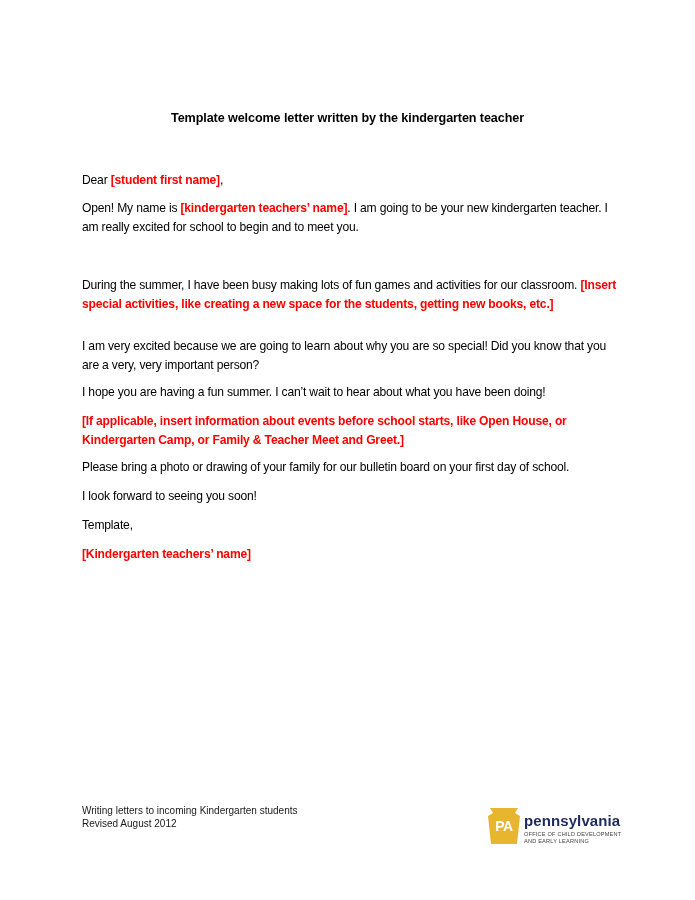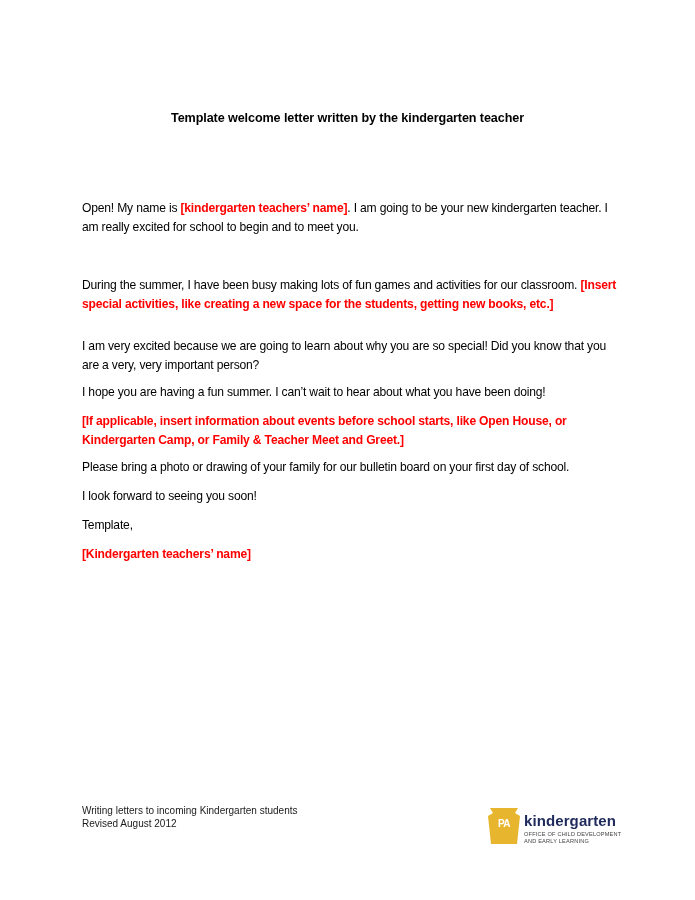--- a/index.html
+++ b/index.html
@@ -64,21 +64,21 @@
       left: 0; top: 0;
       width: 34px; height: 36px;
     }
     .keystone-text {
       position: absolute;
       left: 0; top: 10px;
       width: 34px;
       text-align: center;
       color: #ffffff;
       font-weight: bold;
-      font-size: 10px;
+      font-size: 14px;
       letter-spacing: -0.5px;
     }
     .logo-name {
       position: absolute;
       left: 37px; top: 5px;
       color: #1f2a5c;
       font-weight: bold;
       font-size: 15px;
       letter-spacing: 0.1px;
       line-height: 15px;
@@ -93,20 +93,21 @@
       white-space: nowrap;
     }
   </style>
 </head>
 <body>
 
 <div class="page">
 
   <div class="title">Template welcome letter written by the kindergarten teacher</div>
 
+  <p class="p" style="top:171px;"><span>Dear </span><span class="red">[student first name]</span><span>,</span></p>
 
   <p class="p" style="top:199px;"><span>Open!  My name is </span><span class="red">[kindergarten teachers’ name]</span><span>.  I am going to be your new kindergarten teacher.  I am really excited for school to begin and to meet you.</span></p>
 
   <p class="p" style="top:244px;margin-top:32px;"><span>During the summer, I have been busy making lots of fun games and activities for our classroom.  </span><span class="red">[Insert special activities, like creating a new space for the students, getting new books, etc.]</span></p>
 
 
   <p class="p" style="top:337px;">I am very excited because we are going to learn about why you are so special!  Did you know that you are a very, very important person?</p>
 
   <p class="p red" style="top:412px;">[If applicable, insert information about events before school starts, like Open House, or Kindergarten Camp, or Family &amp; Teacher Meet and Greet.]</p>
 
@@ -124,18 +125,18 @@
   <div class="footer-note">
     <div>Writing letters to incoming Kindergarten students</div>
     <div>Revised August 2012</div>
   </div>
 
   <div class="logo">
     <svg class="keystone" viewBox="0 0 34 36" width="34" height="36">
       <path d="M3 0 L31 0 L28 5 L33 8 L30 36 L4 36 L1 8 L6 5 Z" fill="#e8b52e"></path>
     </svg>
     <div class="keystone-text">PA</div>
-    <div class="logo-name">kindergarten</div>
+    <div class="logo-name">pennsylvania</div>
     <div class="logo-sub" style="top:23px;">OFFICE OF CHILD DEVELOPMENT</div>
     <div class="logo-sub" style="top:30px;">AND EARLY LEARNING</div>
   </div>
 
 </div>
 
 </body></html>

